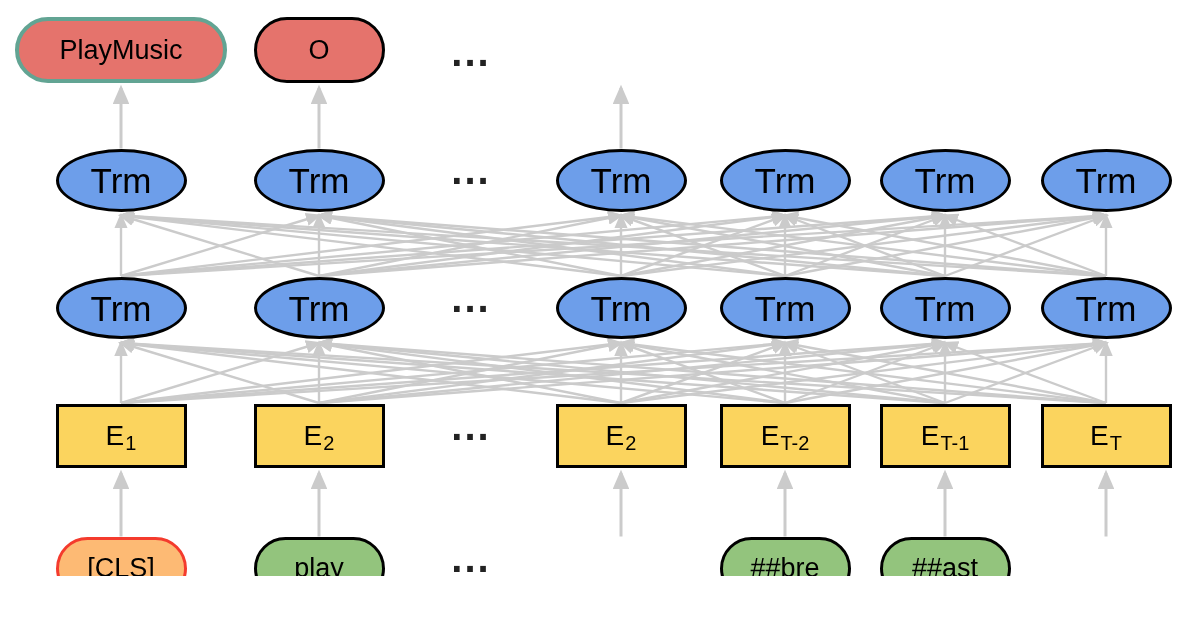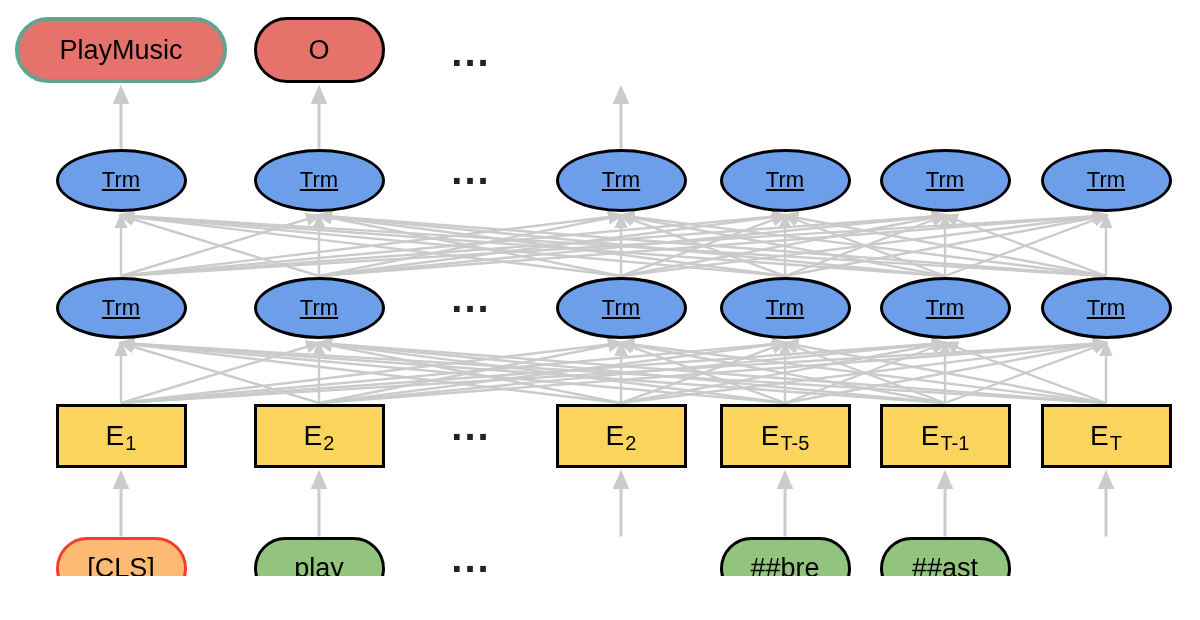--- a/index.html
+++ b/index.html
@@ -1,21 +1,21 @@
 <!DOCTYPE html>
 <html><head>
 <meta charset="utf-8">
 <style>
   html,body{margin:0;padding:0;background:#ffffff;}
   #stage{position:relative;overflow:hidden;background:#ffffff;
          font-family:"Liberation Sans","DejaVu Sans",sans-serif;}
   #arrows{position:absolute;left:0;top:0;}
   .node{position:absolute;display:flex;align-items:center;justify-content:center;
         box-sizing:border-box;color:#000;line-height:1;}
-  .ellipse{border-radius:50%;font-size:22px;text-decoration:underline;}
+  .ellipse{border-radius:50%;font-size:35px;}
   .rect{font-size:28px;}
   .capsule{font-size:27px;}
   .sub{font-size:20px;position:relative;top:7px;margin-left:1px;}
   .dots{position:absolute;width:0;height:0;overflow:visible;}
   .dots > span{position:absolute;display:inline-block;white-space:nowrap;
         transform:translate(-50%,-72%);font-weight:700;font-size:40px;letter-spacing:2px;}
 </style>
 </head>
 <body>
 
@@ -169,21 +169,21 @@
     </div>
     <div class="dots" style="left: 471px; top: 436px;">
       <span style="color: rgb(34, 34, 34);">...</span>
     </div>
     <div class="node rect" style="background: rgb(251, 212, 94); border: 3px solid rgb(0, 0, 0); left: 555.5px; top: 404px; width: 131px; height: 64px;">
       <span>E</span>
       <span class="sub">2</span>
     </div>
     <div class="node rect" style="background: rgb(251, 212, 94); border: 3px solid rgb(0, 0, 0); left: 719.5px; top: 404px; width: 131px; height: 64px;">
       <span>E</span>
-      <span class="sub">T-5</span>
+      <span class="sub">T-2</span>
     </div>
     <div class="node rect" style="background: rgb(251, 212, 94); border: 3px solid rgb(0, 0, 0); left: 879.5px; top: 404px; width: 131px; height: 64px;">
       <span>E</span>
       <span class="sub">T-1</span>
     </div>
     <div class="node rect" style="background: rgb(251, 212, 94); border: 3px solid rgb(0, 0, 0); left: 1040.5px; top: 404px; width: 131px; height: 64px;">
       <span>E</span>
       <span class="sub">T</span>
     </div>
     <div class="node capsule" style="background: #fdba74; border: 3.5px solid rgb(244, 59, 45); left: 55.5px; top: 536.5px; width: 131px; height: 63px; border-radius: 31.5px;">

